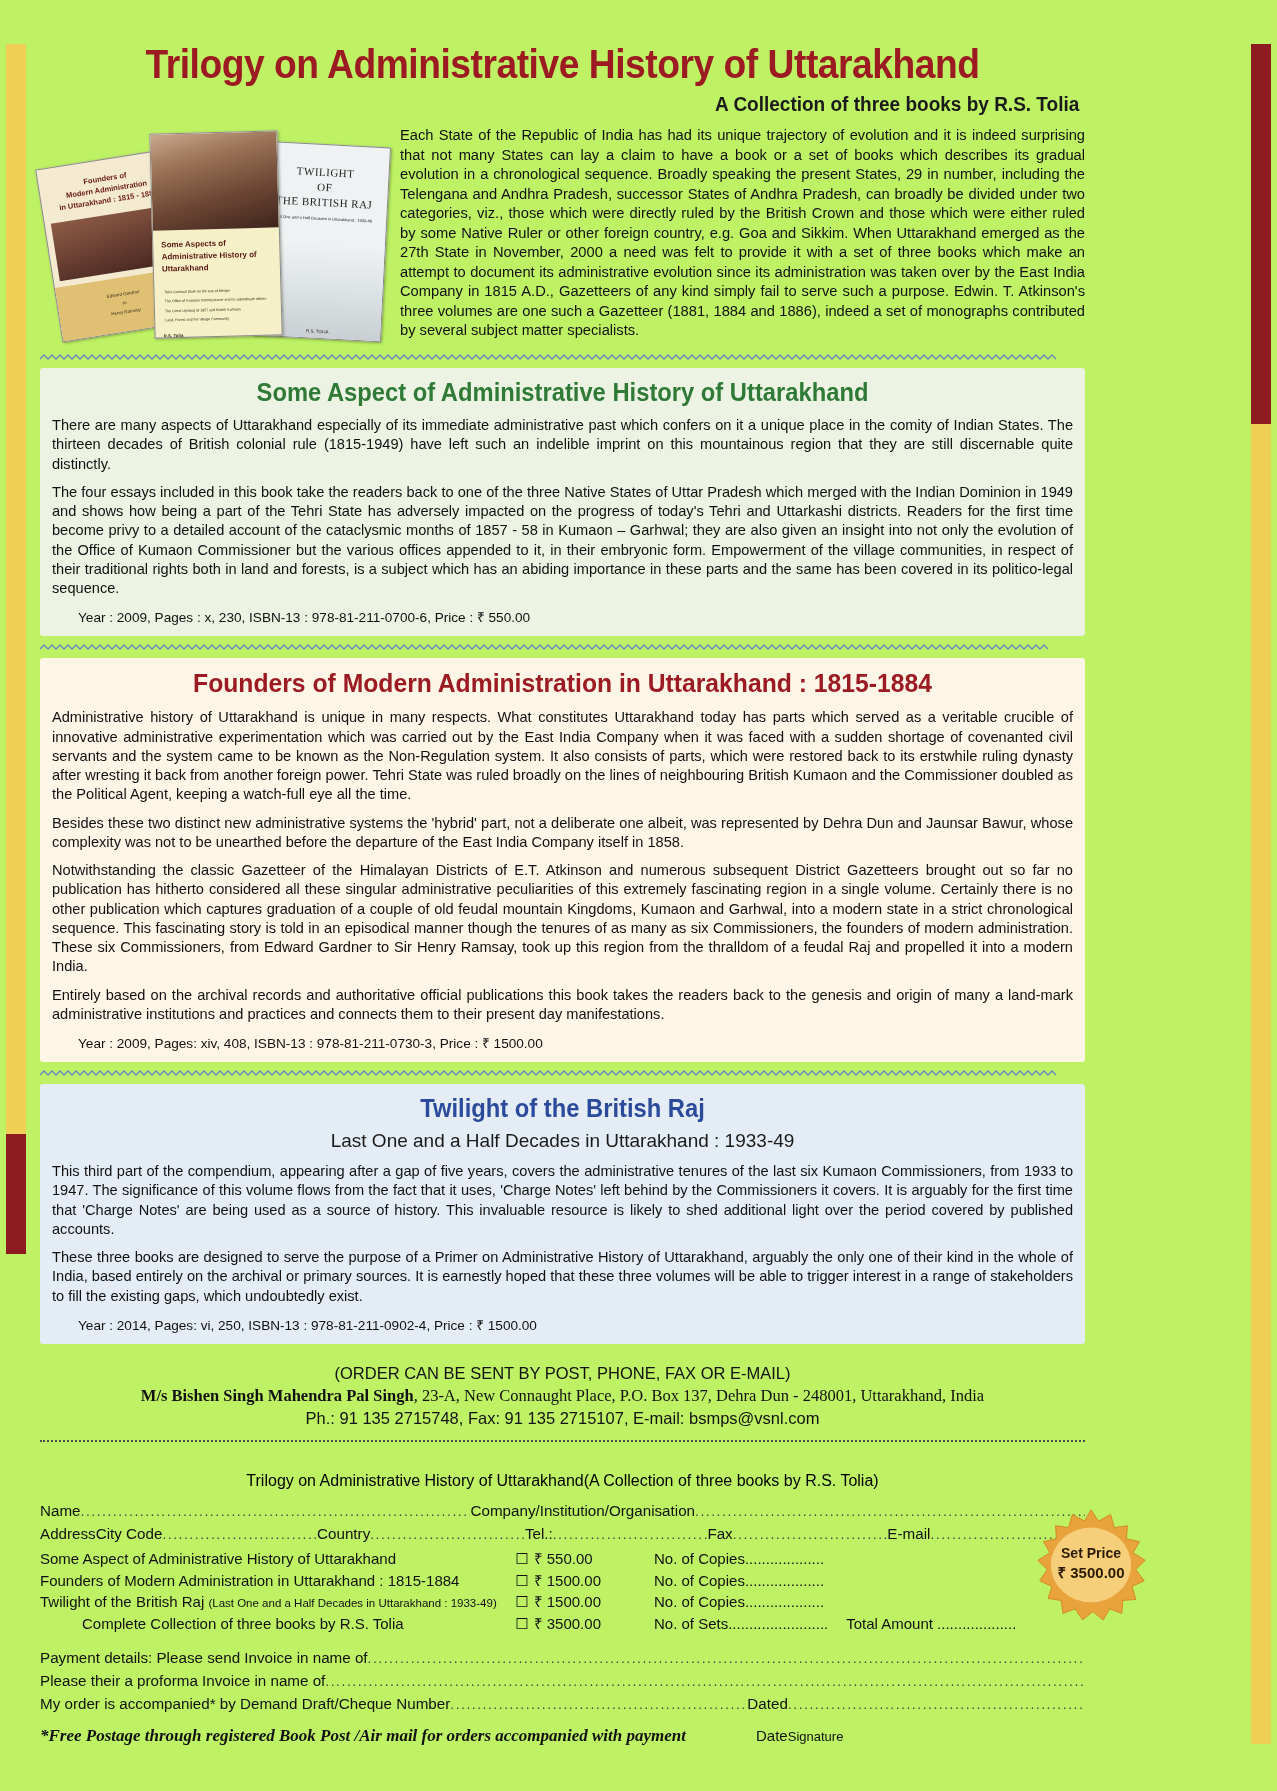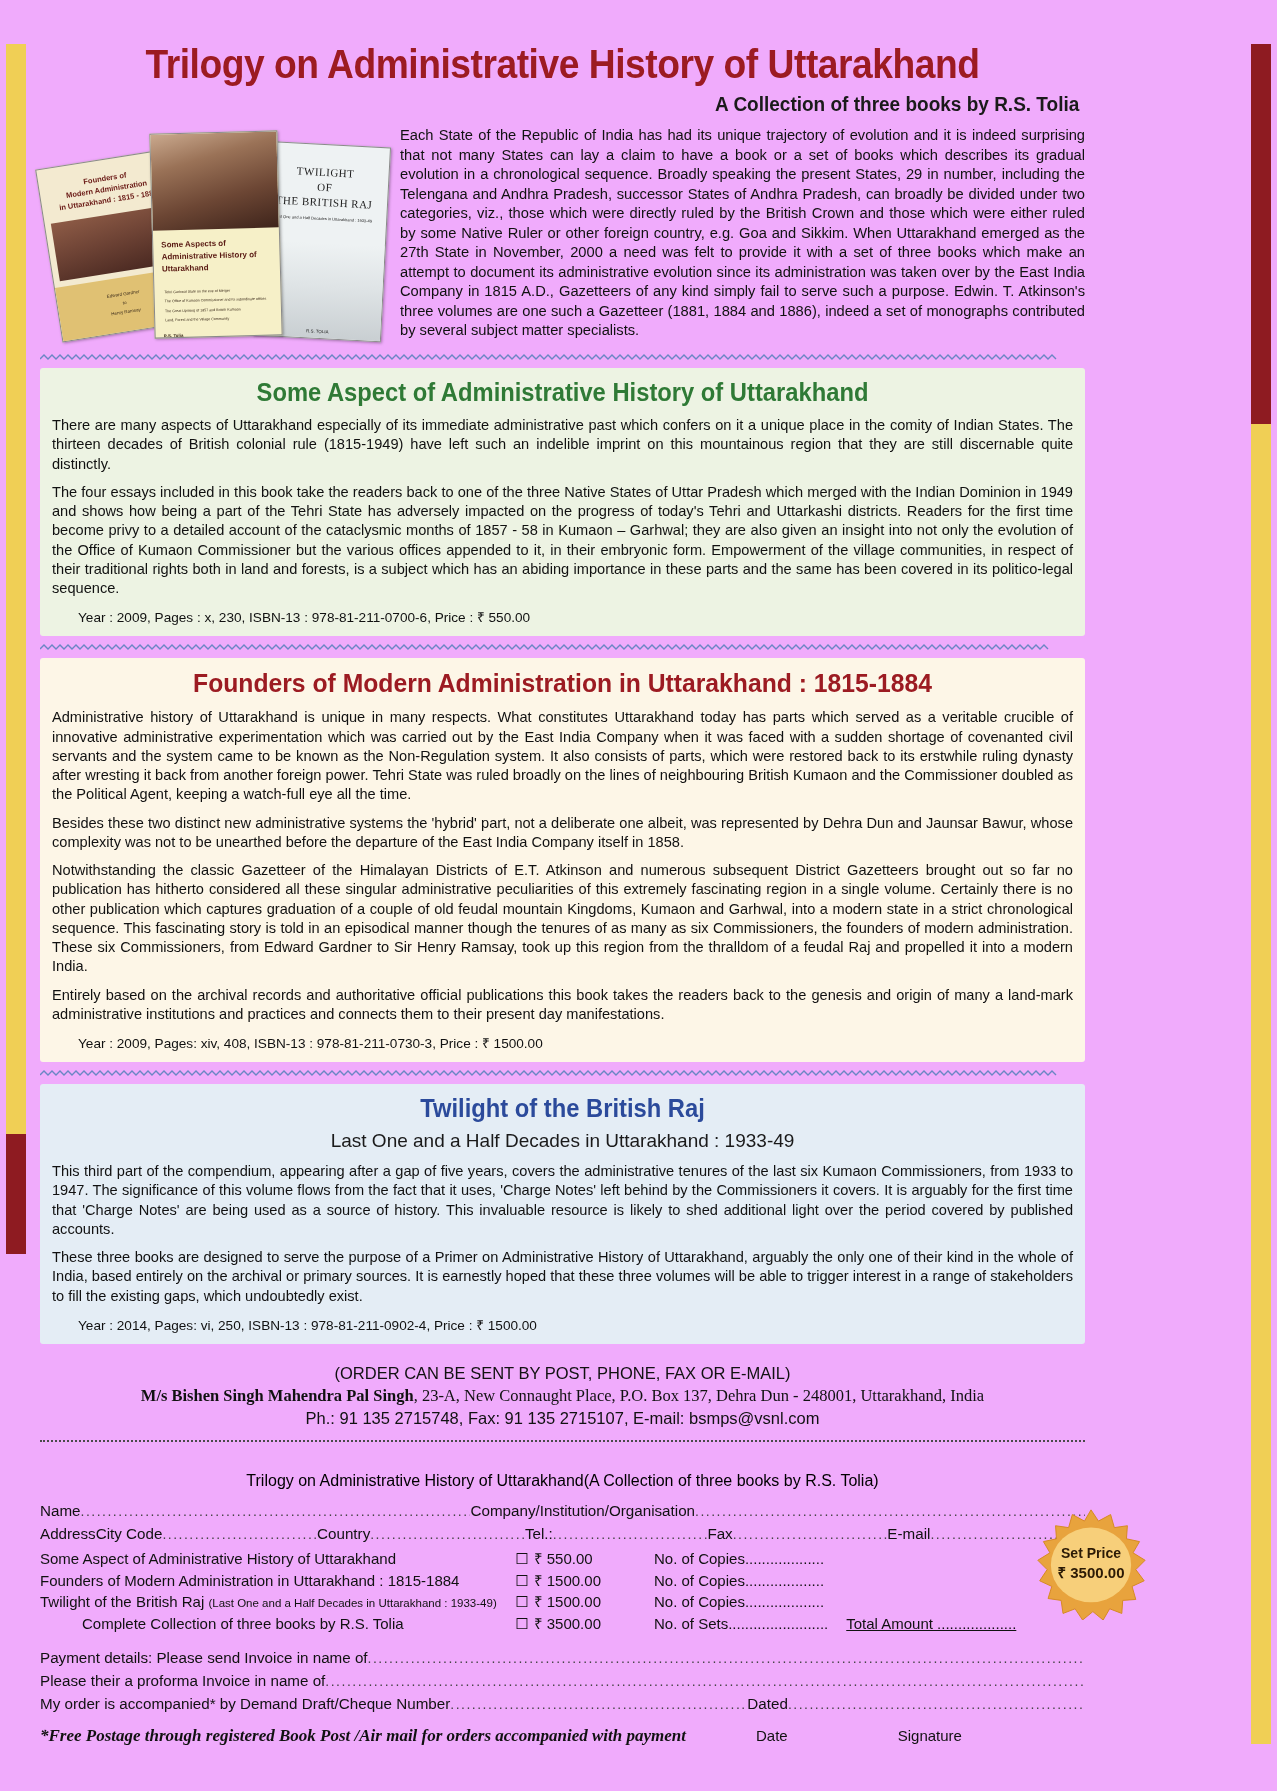--- a/index.html
+++ b/index.html
@@ -5,21 +5,21 @@
   * { box-sizing: border-box; margin: 0; padding: 0; }
   html, body {
     width: 1277px; height: 1791px;
     background: #ffffff;
     font-family: "Liberation Sans", sans-serif;
     overflow: hidden;
   }
   #page {
     position: relative;
     width: 1277px; height: 1791px;
-    background: #f0abfc;
+    background: #bef264;
   }
   
   .bar { position: absolute; }
   .bar-left-yellow  { left: 6px;  top: 44px;   width: 20px; height: 1090px; background: #f0cf55; }
   .bar-left-maroon  { left: 6px;  top: 1134px; width: 20px; height: 120px;  background: #8e1b21; }
   .bar-right-maroon { right: 6px; top: 44px;   width: 20px; height: 380px;  background: #8e1b21; }
   .bar-right-yellow { right: 6px; top: 424px;  width: 20px; height: 1320px; background: #f0cf55; }
 
   
   #content {
@@ -175,41 +175,41 @@
   .dots::after { content: "........................................................................................................................................................................................................................................................."; }
   .lbl { flex: none; }
 
   .booklines { margin-top: 4px; font-size: 15px; line-height: 1.45; color:#111; }
   .bookline { display: flex; align-items: baseline; }
   .bl-name { width: 470px; flex: none; }
   .bl-name small { font-size: 11.5px; }
   .bl-box  { width: 24px; flex: none; text-align: center; }
   .bl-price{ width: 120px; flex: none; }
   .bl-copies { flex: none; }
-  .bl-total { margin-left: 18px; text-decoration: underline; }
+  .bl-total { margin-left: 18px; }
   .indent { padding-left: 42px; }
 
   
   .starburst {
     position: absolute; right: -62px; top: 6px; width: 112px; height: 112px;
   }
   .starburst .sb-text {
     position: absolute; inset: 0; display: flex; flex-direction: column;
     align-items: center; justify-content: center; color: #2b1a05;
     font-weight: bold; font-size: 14px; line-height: 1.35; text-align:center;
   }
   .starburst .sb-price { font-size: 15px; }
 
   .footnote {
     margin-top: 14px; display: flex; align-items: baseline;
     font-family: "Liberation Serif", serif;
     font-size: 17px; font-style: italic; font-weight: bold; color: #111;
   }
   .footnote .fn-date { margin-left: 70px; font-style: normal; font-weight: normal; font-family:"Liberation Sans",sans-serif; font-size:15px;}
-  .footnote .fn-sign { margin-left: 110px; font-style: normal; font-weight: normal; font-family:"Liberation Sans",sans-serif; font-size:15px;}
+  .footnote .fn-sign { font-style: normal; font-weight: normal; font-family:"Liberation Sans",sans-serif; font-size:13px;}
 </style>
 </head>
 <body>
 
 <div id="page">
 
   <div class="bar bar-left-yellow"></div>
   <div class="bar bar-left-maroon"></div>
   <div class="bar bar-right-maroon"></div>
   <div class="bar bar-right-yellow"></div>

